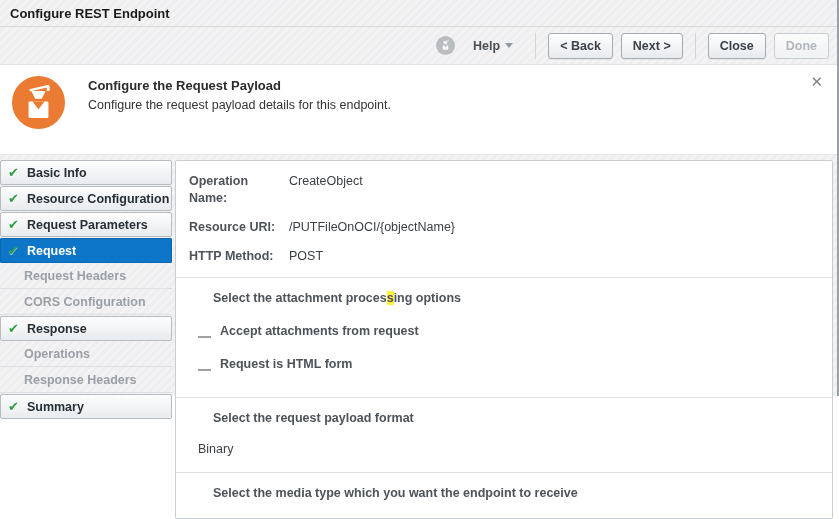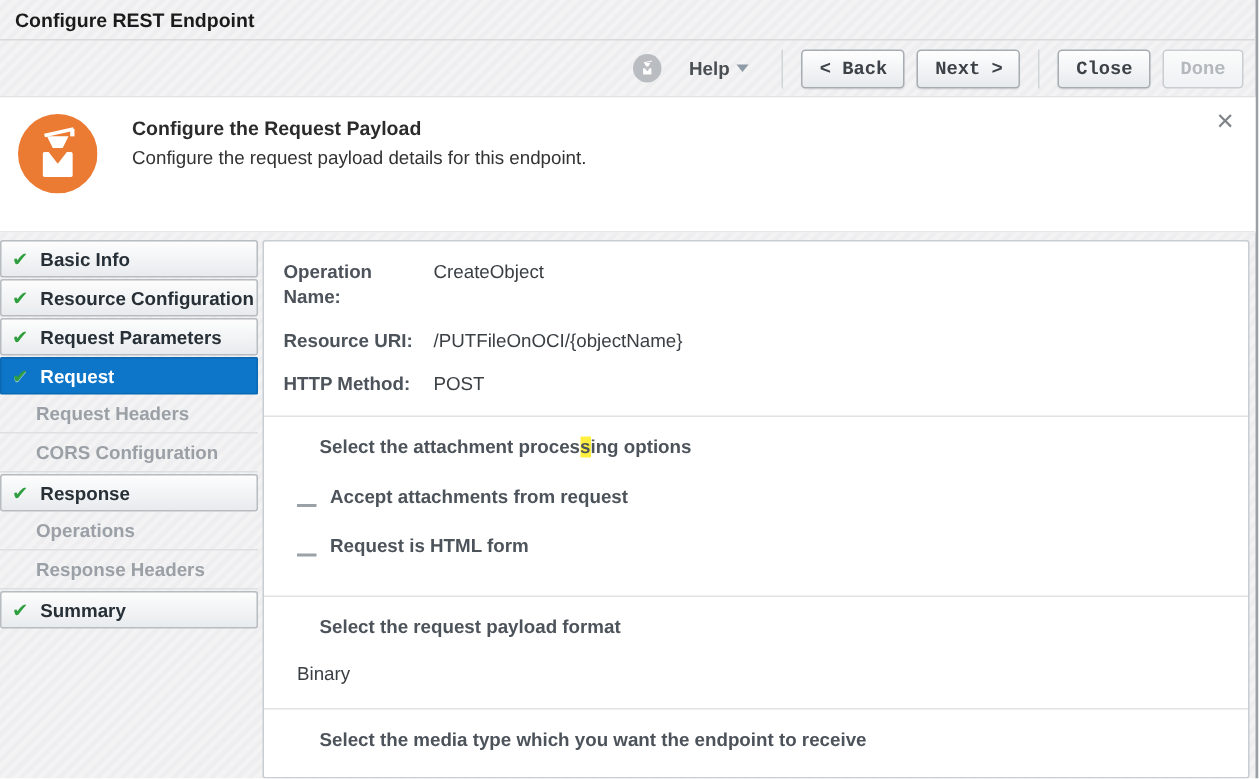--- a/index.html
+++ b/index.html
@@ -3,21 +3,21 @@
 <meta charset="utf-8">
 <style>
   * { box-sizing: border-box; margin: 0; padding: 0; }
   html, body { width: 839px; height: 519px; }
   body {
     font-family: "Liberation Sans", "DejaVu Sans", sans-serif;
     overflow: hidden;
     background: #fff;
   }
   .window {
-    width: 839px; height: 519px;
+    width: 839px; height: 396px;
     position: relative;
     background: repeating-linear-gradient(135deg, #f3f3f3 0 3px, #eeeef0 3px 6px);
     border-right: 2px solid #9aa0a5;
   }
   
   .titlebar {
     height: 27px; line-height: 27px;
     padding-left: 10px;
     font-size: 13px; font-weight: bold; color: #1b1b1b;
     border-bottom: 1px solid #d9d9d9;
@@ -41,21 +41,21 @@
     font-size: 12.5px; font-weight: bold; color: #4a4f54;
     margin-right: 10px; cursor: default;
   }
   .caret-down {
     width: 0; height: 0;
     border-left: 4px solid transparent; border-right: 4px solid transparent;
     border-top: 5px solid #8e9aa5;
   }
   .tb-sep { width: 1px; height: 26px; background: #d2d5d8; margin: 0 4px; }
   .btn {
-    font-family: Liberation Mono, monospace;
+    font-family: Liberation Sans, sans-serif;
     font-size: 12.5px; font-weight: bold; color: #3c4248;
     padding: 5px 11px;
     border: 1px solid #a5acb2; border-radius: 3px;
     background: linear-gradient(#fefefe, #e7eaed);
     box-shadow: 0 1px 1px rgba(0,0,0,0.06);
     cursor: pointer;
     white-space: nowrap;
   }
   .btn.disabled {
     color: #b3b8bd; border-color: #c9cdd1;

